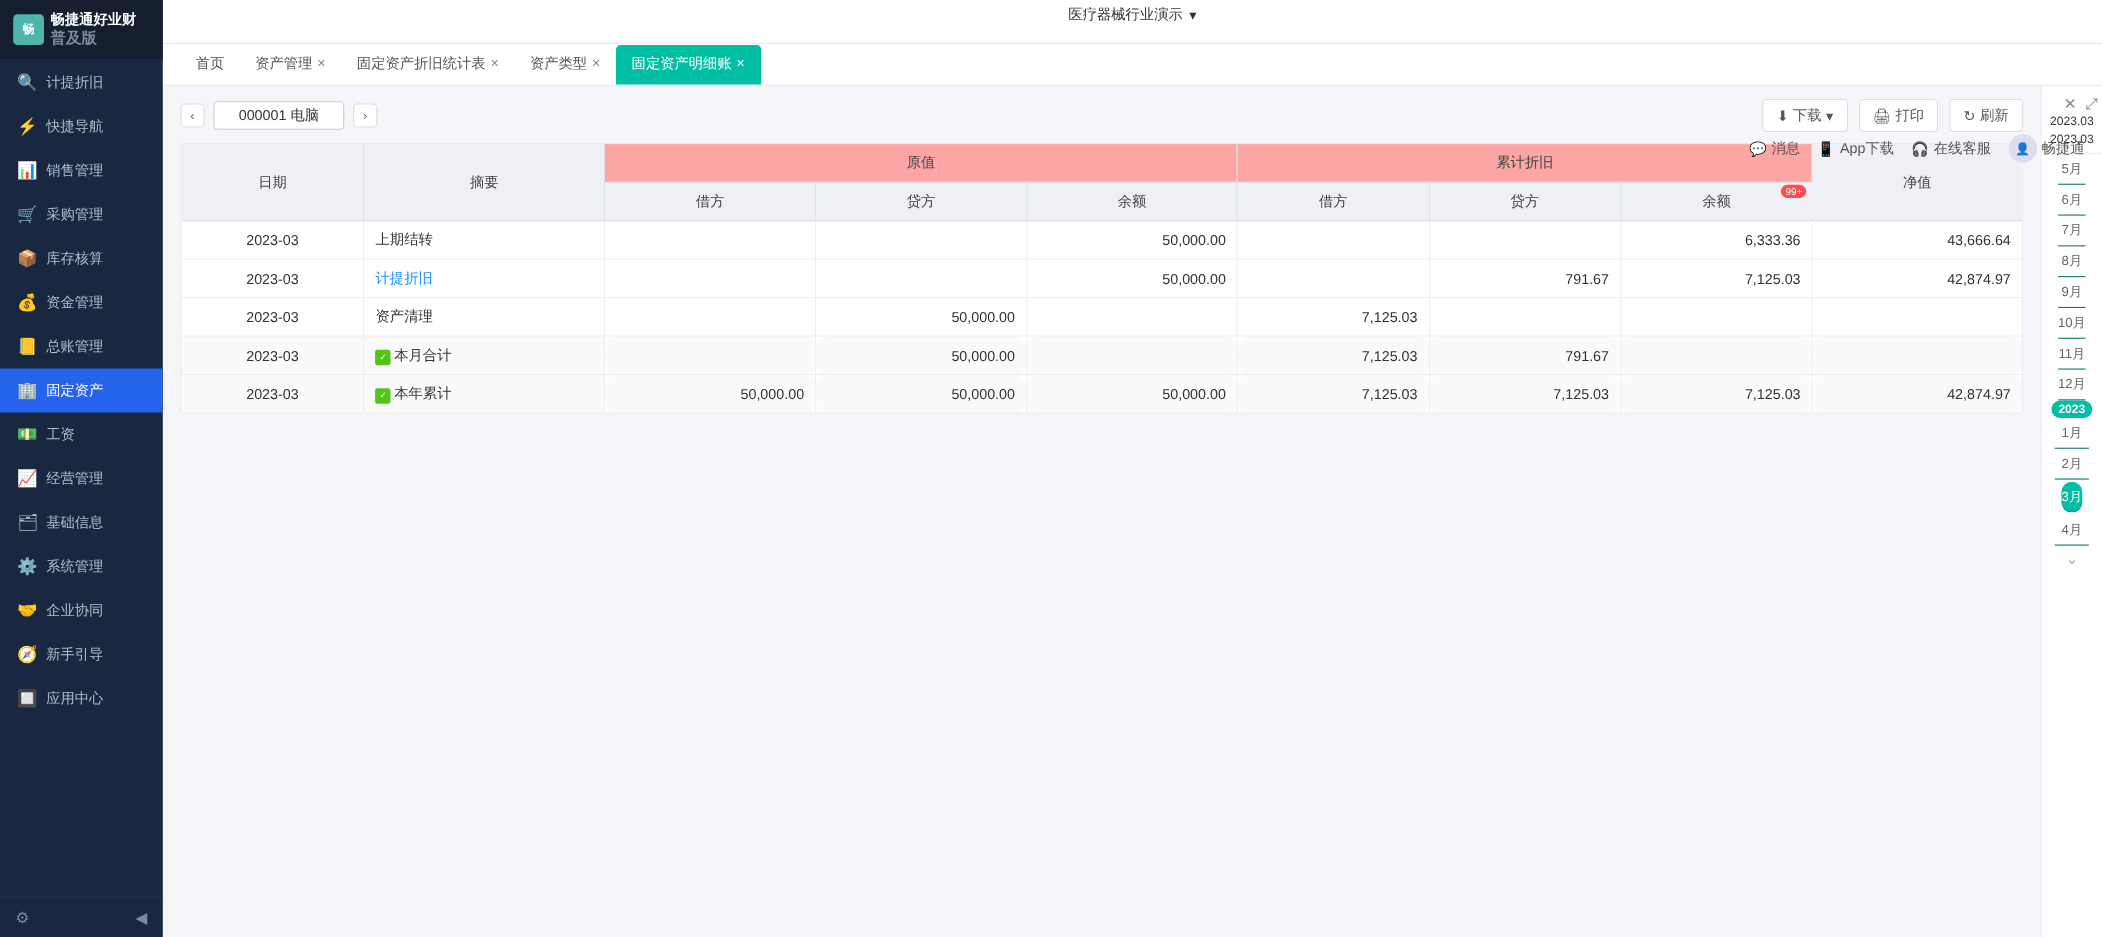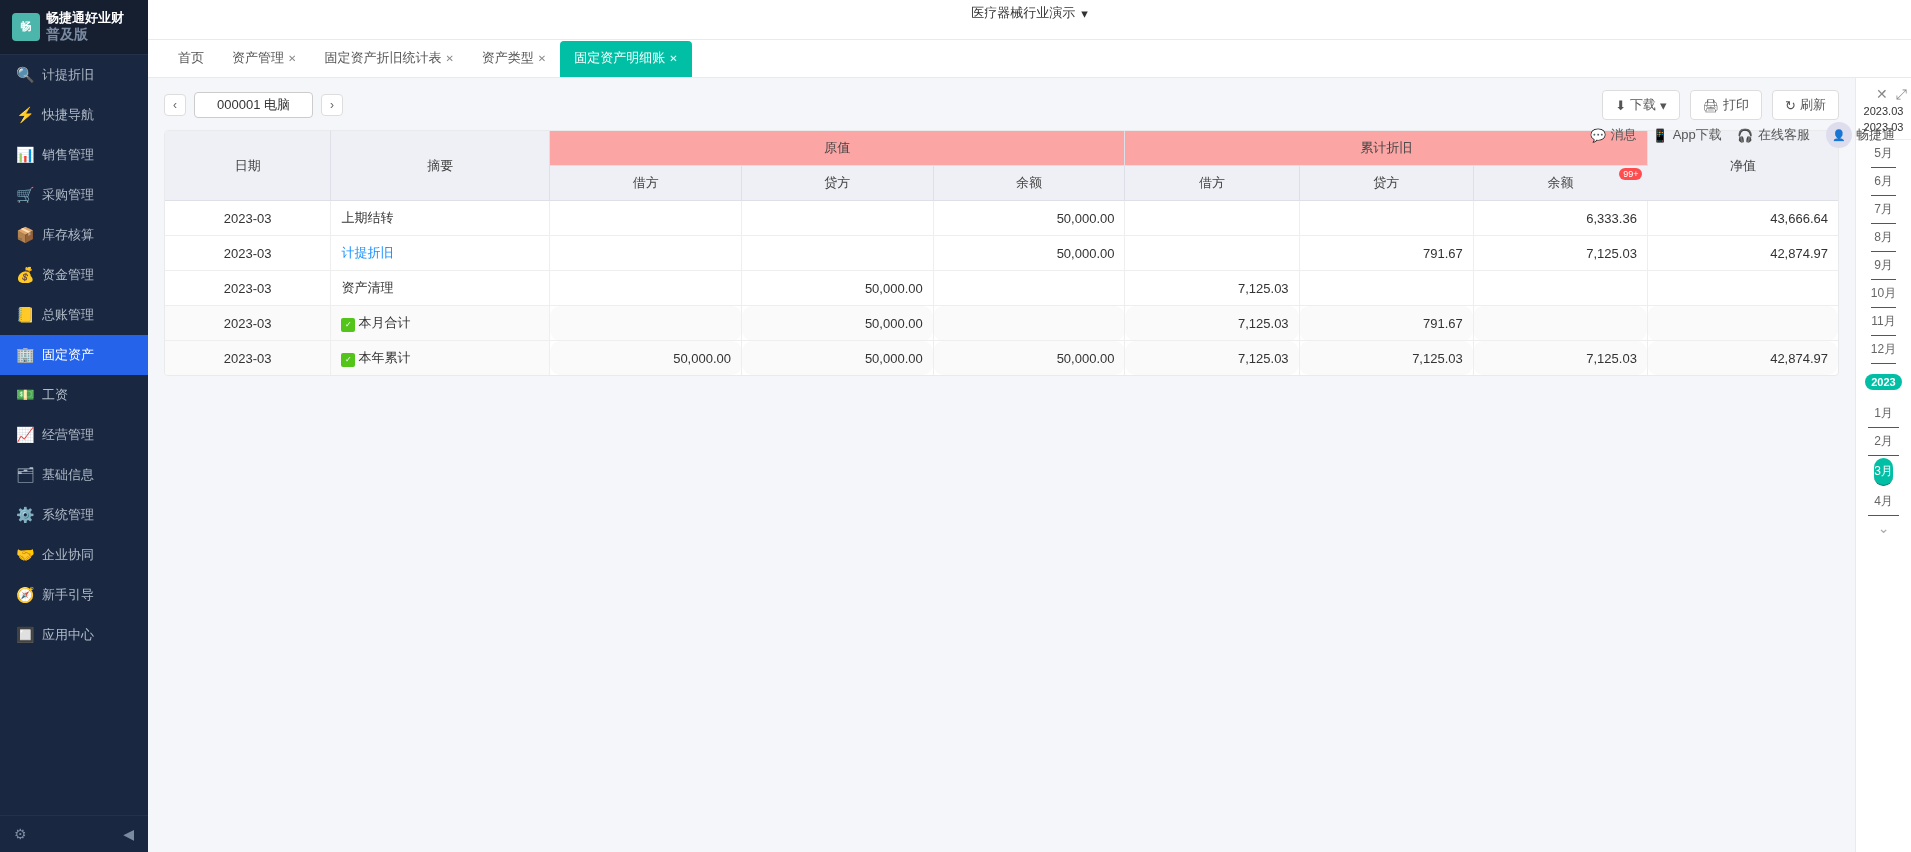--- a/index.html
+++ b/index.html
@@ -318,21 +318,21 @@
       margin: 2px 6px;
       width: calc(100% - 12px);
     }
     .timeline-year-badge {
       background: #00bfa5;
       color: white;
       border-radius: 10px;
       padding: 2px 6px;
       font-size: 11px;
       font-weight: bold;
-      margin: 10px auto;
+      margin: 0 auto;
       display: block;
       text-align: center;
       width: fit-content;
     }
     .timeline-down-icon {
       color: #aaa;
       font-size: 14px;
       cursor: pointer;
       padding: 4px;
     }

